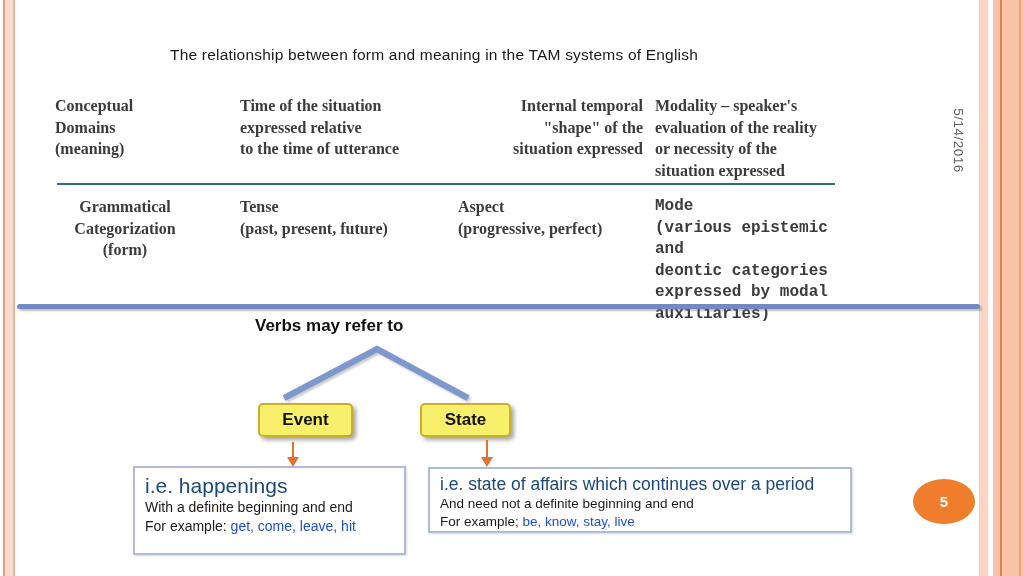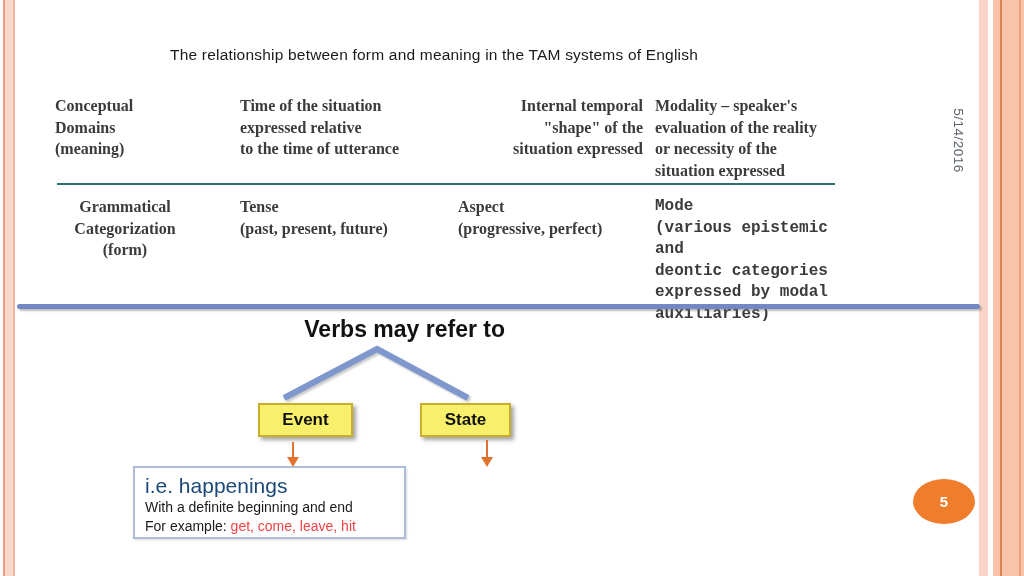--- a/index.html
+++ b/index.html
@@ -42,50 +42,50 @@
 
   
   .divider{
     position:absolute;left:17px;top:304px;width:963px;height:5px;
     background:#7289c4;border-radius:3px;
     box-shadow:2px 2px 2px rgba(110,110,110,.45);
   }
 
   
   .verbs-heading{
-    position:absolute;left:255px;top:316px;width:250px;text-align:right;
-    font-size:23px;font-weight:bold;color:#111111;
+    position:absolute;left:255px;top:316px;width:250px;text-align:left;
+    font-size:17px;font-weight:bold;color:#111111;
   }
   .branch-svg{position:absolute;left:250px;top:340px;}
   .node{
     position:absolute;height:30px;
-    background:#f8f06a;border:2px solid #c9ae2d;border-radius:0;
+    background:#f8f06a;border:2px solid #c9ae2d;border-radius:5px;
     box-shadow:3px 3px 4px rgba(90,90,90,.55);
     display:flex;align-items:center;justify-content:center;
     font-size:17px;font-weight:bold;color:#111111;
   }
   .node-event{left:258px;top:403px;width:91px;}
   .node-state{left:420px;top:403px;width:87px;align-items:center;}
   .arrow-svg{position:absolute;}
   .arrow-event{left:283px;top:442px;}
   .arrow-state{left:477px;top:440px;}
 
   
   .detail-box{
     position:absolute;background:#ffffff;
     border:2px solid #aebcd8;box-shadow:1px 1px 2px rgba(150,150,150,.35);
     padding:5px 10px 6px 10px;box-sizing:border-box;
   }
-  .box-event{left:133px;top:466px;width:273px;height:73px;}
+  .box-event{left:133px;top:466px;width:273px;height:89px;}
   .box-state{left:428px;top:467px;width:424px;height:66px;}
   .lead-lg{font-size:21px;color:#1b4878;line-height:25px;}
   .lead-md{font-size:17.5px;color:#1b4878;line-height:21px;}
   .sub-ev{font-size:14px;color:#1a1a1a;line-height:18.5px;}
   .sub-st{font-size:13.5px;color:#1a1a1a;line-height:17.5px;}
-  .examples{color:#ef4444;}
+  .examples{color:#1d4ed8;}
 
   
   .slide-date{
     position:absolute;left:913px;top:133px;width:90px;text-align:center;
     transform:rotate(90deg);
     font-size:13.5px;color:#5a6069;letter-spacing:.5px;
   }
   .page-badge{
     position:absolute;left:913px;top:479px;width:62px;height:45px;
     background:#ef7d2b;border-radius:50%;
@@ -160,20 +160,25 @@
     <line x1="10" y1="0" x2="10" y2="19" stroke="#e2732f" stroke-width="2"></line>
     <polygon points="4,17 16,17 10,27" fill="#e2732f"></polygon>
   </svg>
 
   <div class="detail-box box-event">
     <div class="lead-lg">i.e. happenings</div>
     <div class="sub-ev">With a definite beginning and end</div>
     <div class="sub-ev"><span>For example: </span><span class="examples">get, come, leave, hit</span></div>
   </div>
 
+  <div class="detail-box box-state">
+    <div class="lead-md">i.e. state of affairs which continues over a period</div>
+    <div class="sub-st">And need not a definite beginning and end</div>
+    <div class="sub-st"><span>For example; </span><span class="examples">be, know, stay, live</span></div>
+  </div>
 
   <div class="slide-date">5/14/2016</div>
 
   <div class="page-badge">
     <span>5</span>
   </div>
 
 </div>
 
 </body></html>

